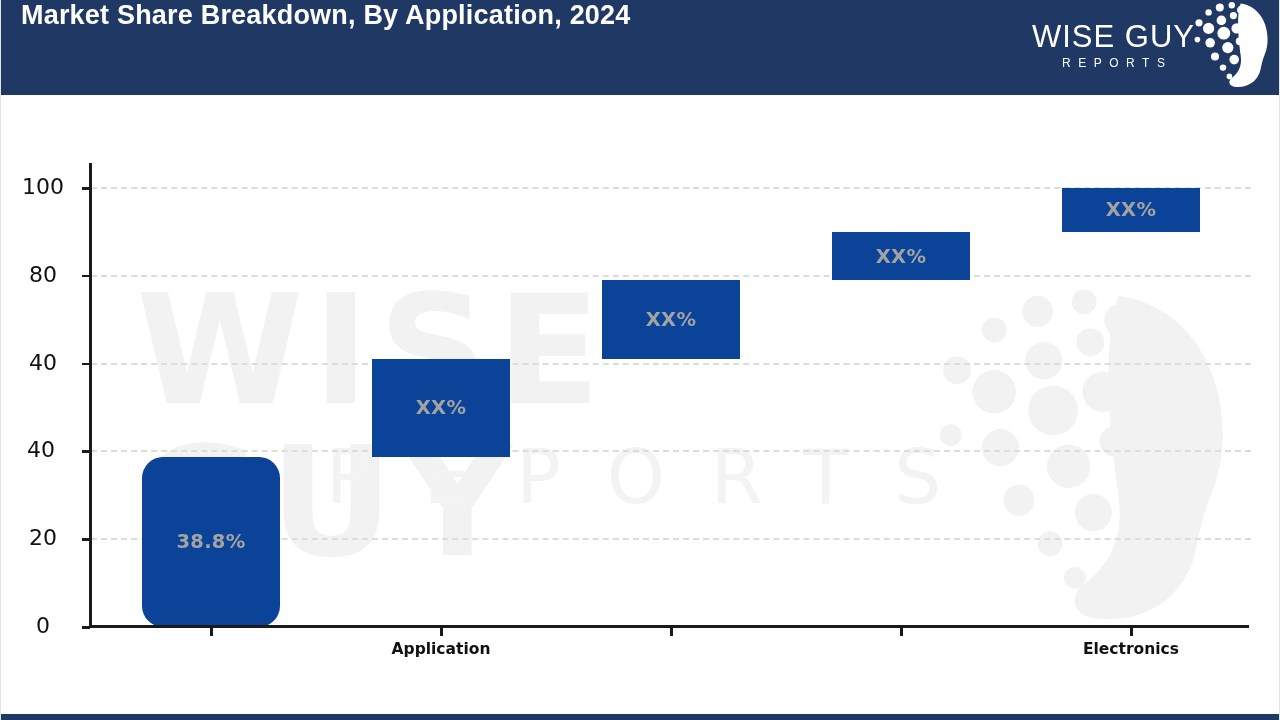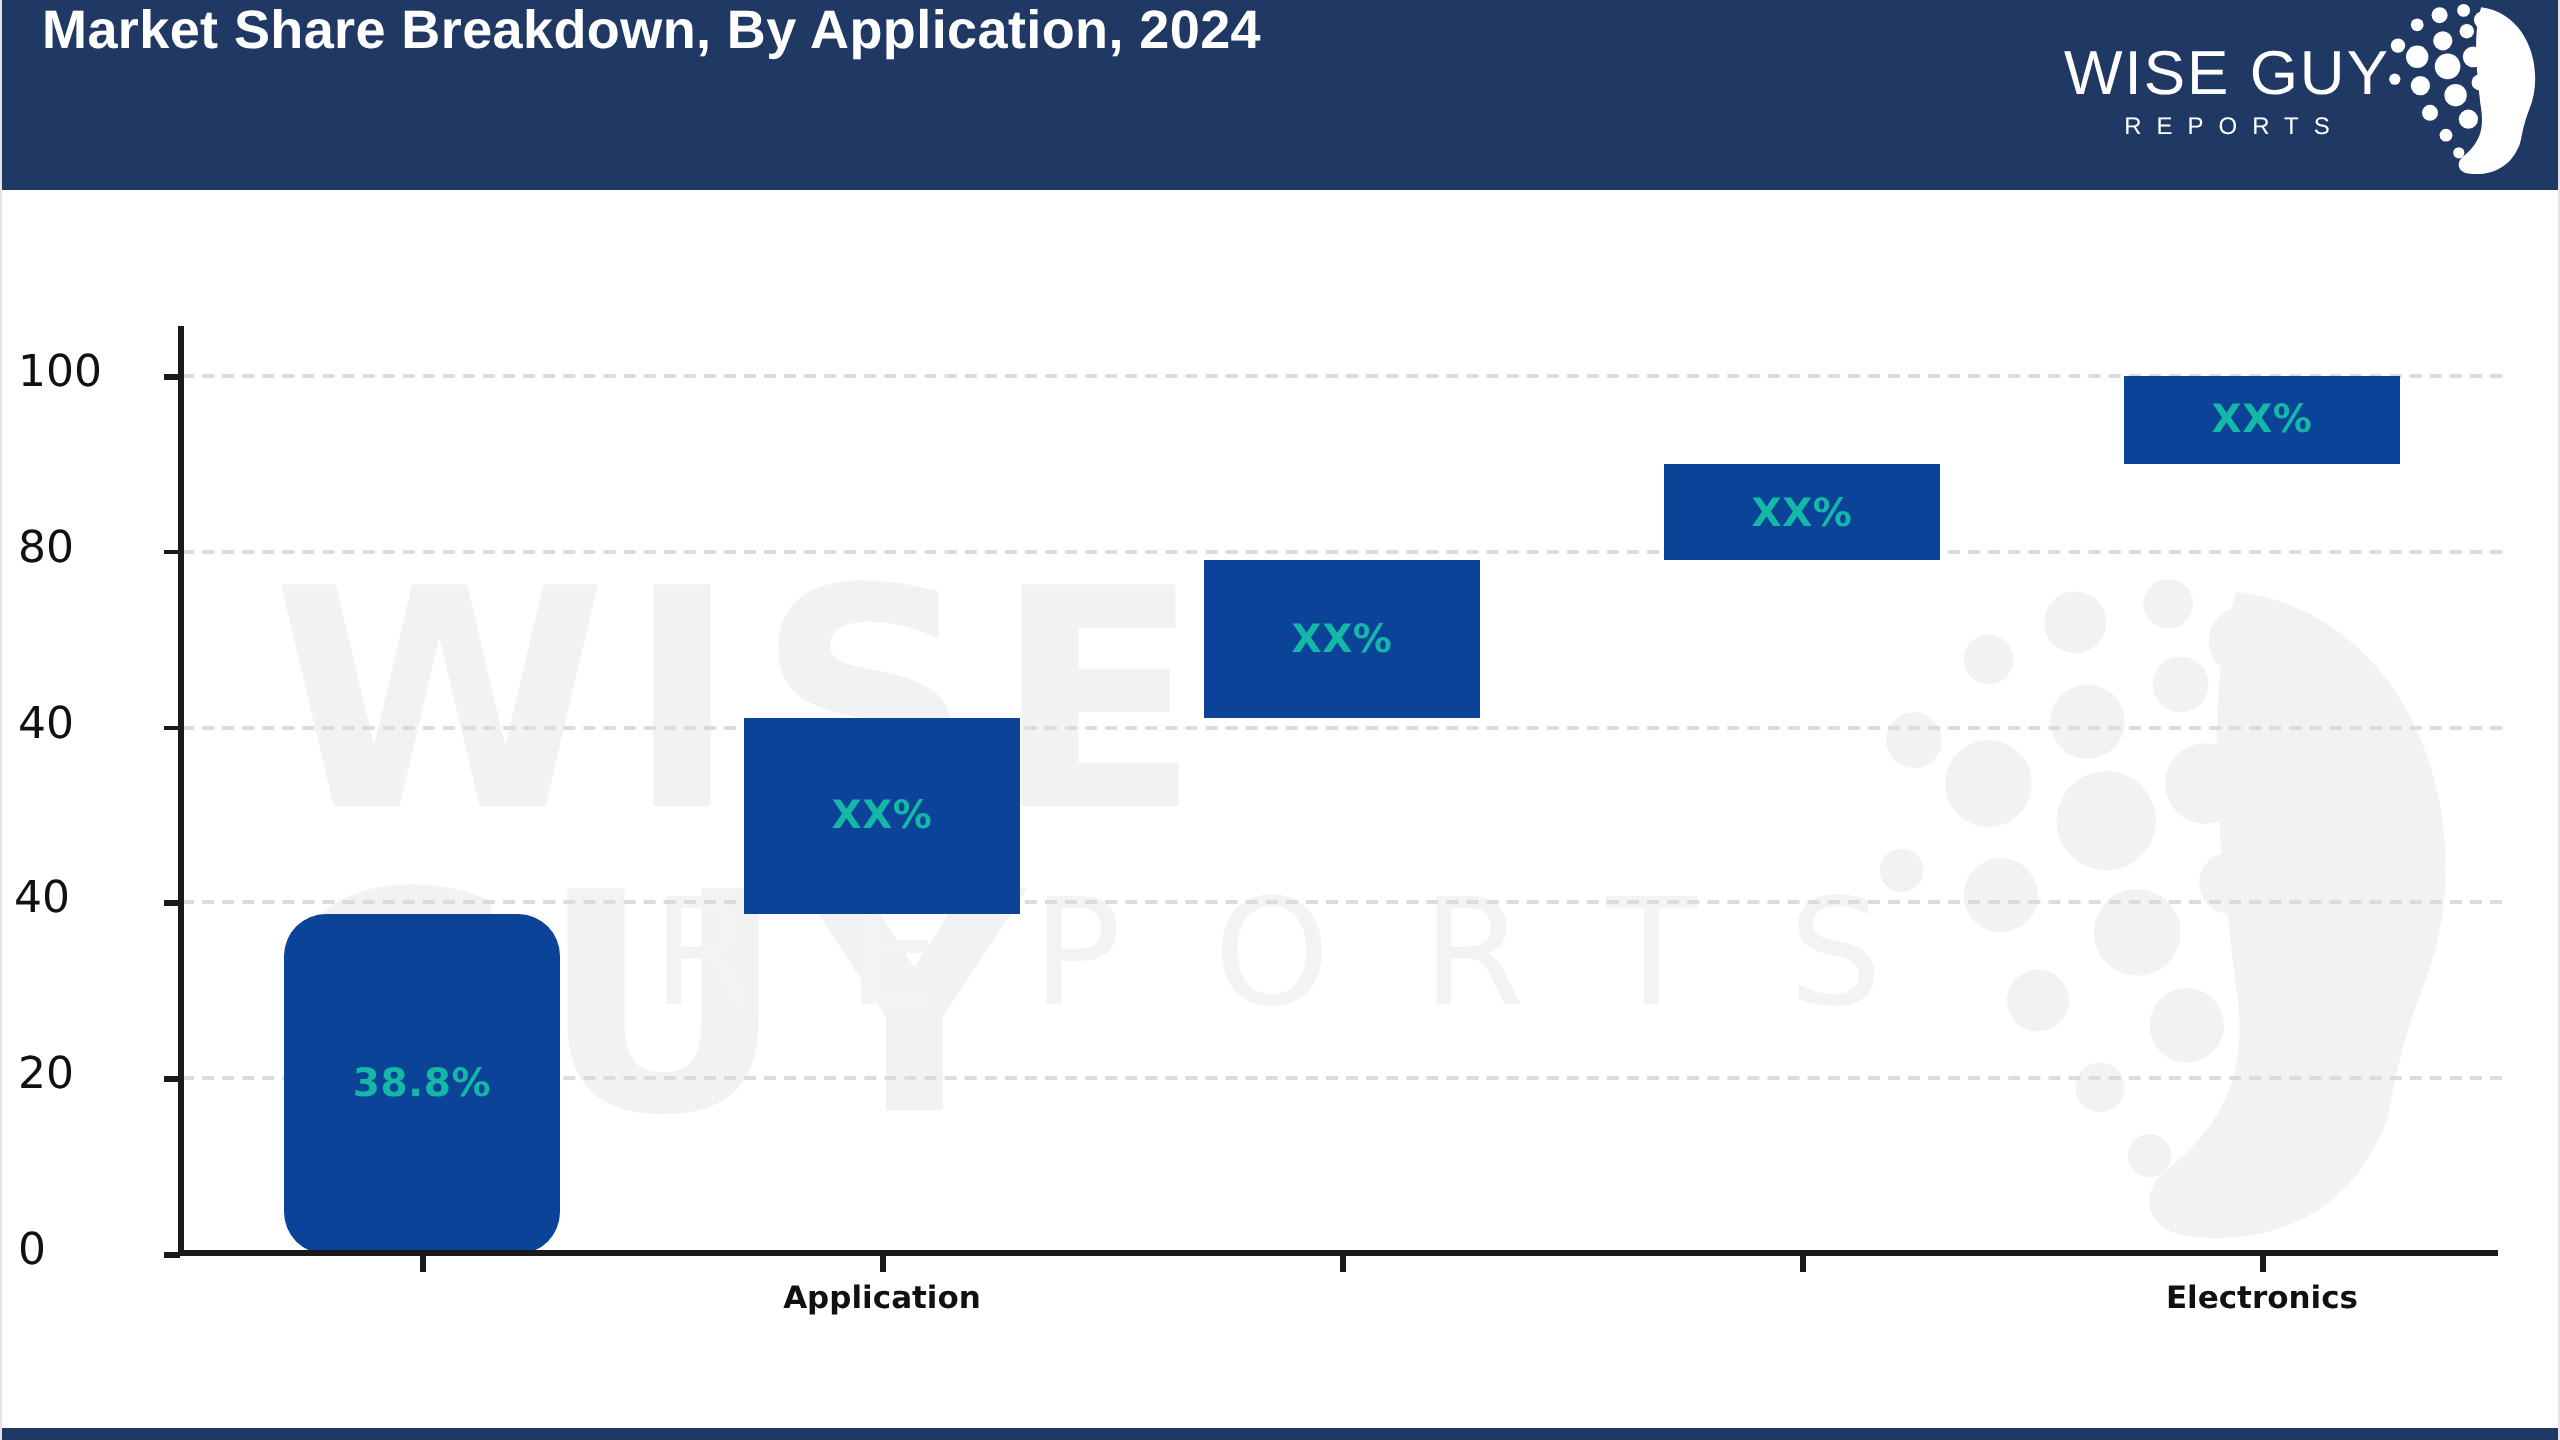--- a/index.html
+++ b/index.html
@@ -12,24 +12,24 @@
   .logo{display:flex;align-items:center;padding-right:6px;}
   .logo-text{display:flex;flex-direction:column;align-items:center;margin-right:-6px;}
   .logo-word{font-family:"Liberation Sans",sans-serif;color:#fff;font-size:31px;font-weight:400;letter-spacing:1px;line-height:1;}
   .logo-sub{font-family:"Liberation Sans",sans-serif;color:#fff;font-size:12px;font-weight:400;letter-spacing:7.5px;margin-top:4px;text-indent:7.5px;}
   .logo-head{width:84px;height:88px;margin-top:2px;}
 
   
   #chart{position:absolute;inset:0;}
   .axis{position:absolute;background:#1a1a1a;z-index:4;}
   .gridline{position:absolute;border-top:2px dashed #dcdcdc;height:0;z-index:2;}
-  .ytick-label{position:absolute;width:68px;text-align:left;font-size:22px;color:#111;z-index:4;}
+  .ytick-label{position:absolute;width:68px;text-align:center;font-size:22px;color:#111;z-index:4;}
   .tickmark{position:absolute;background:#1a1a1a;z-index:4;}
   .bar{position:absolute;background:#0b4398;z-index:3;display:flex;align-items:center;justify-content:center;}
-  .bar-label{color:#14b8a6;font-weight:bold;font-size:19.5px;letter-spacing:.3px;}
+  .bar-label{color:#a3a3a3;font-weight:bold;font-size:19.5px;letter-spacing:.3px;}
   .xcat-label{position:absolute;width:220px;text-align:center;font-size:15.5px;font-weight:bold;color:#111;z-index:4;}
 
   
   .watermark{position:absolute;z-index:1;color:#f1f1f1;user-select:none;}
   .wm-line1{position:absolute;left:135px;top:275px;font-size:152px;font-weight:bold;letter-spacing:9px;color:#f2f2f2;line-height:1;}
   .wm-line2{position:absolute;left:325px;top:440px;font-size:74px;font-weight:400;letter-spacing:46px;color:#f3f3f3;line-height:1;}
   .wm-head{position:absolute;left:925px;top:215px;width:310px;height:490px;}
 
   
   .footer-bar{position:absolute;left:0;bottom:0;width:100%;height:6px;}

